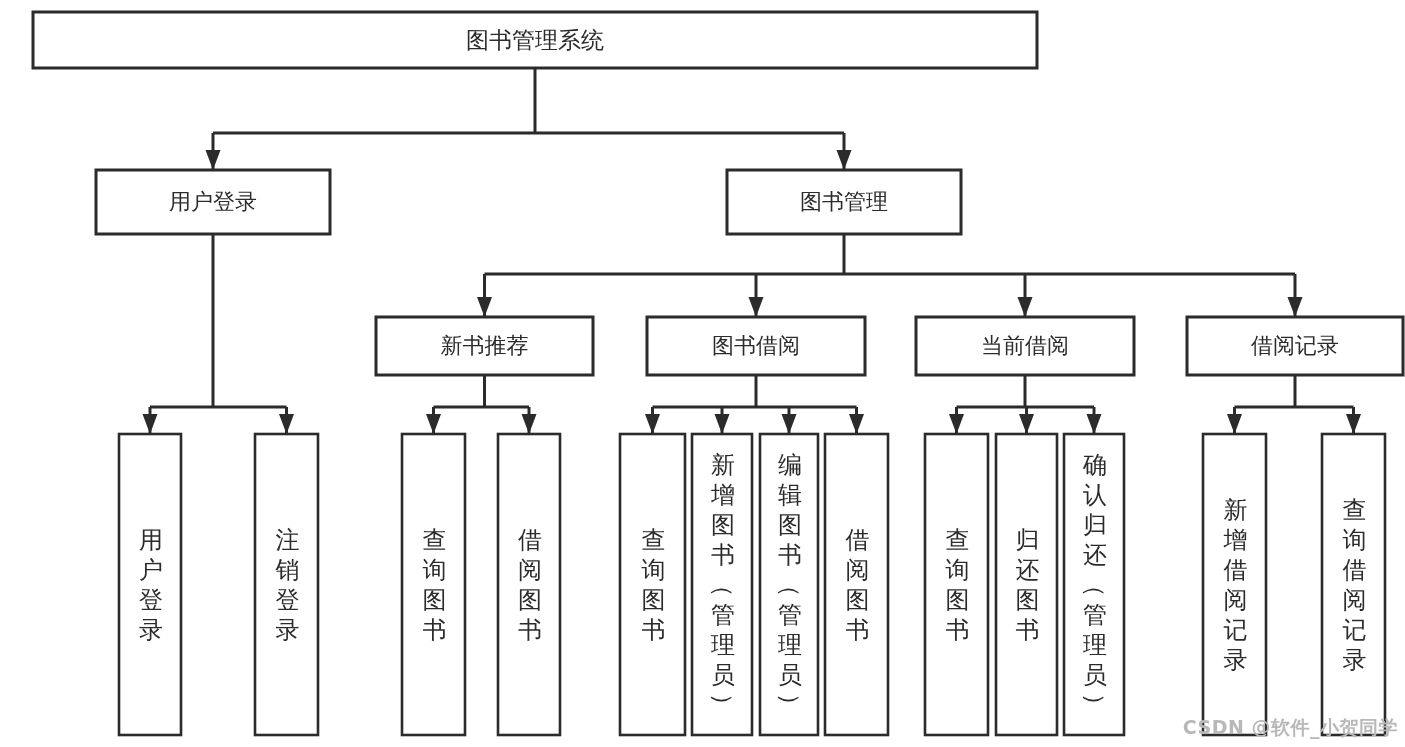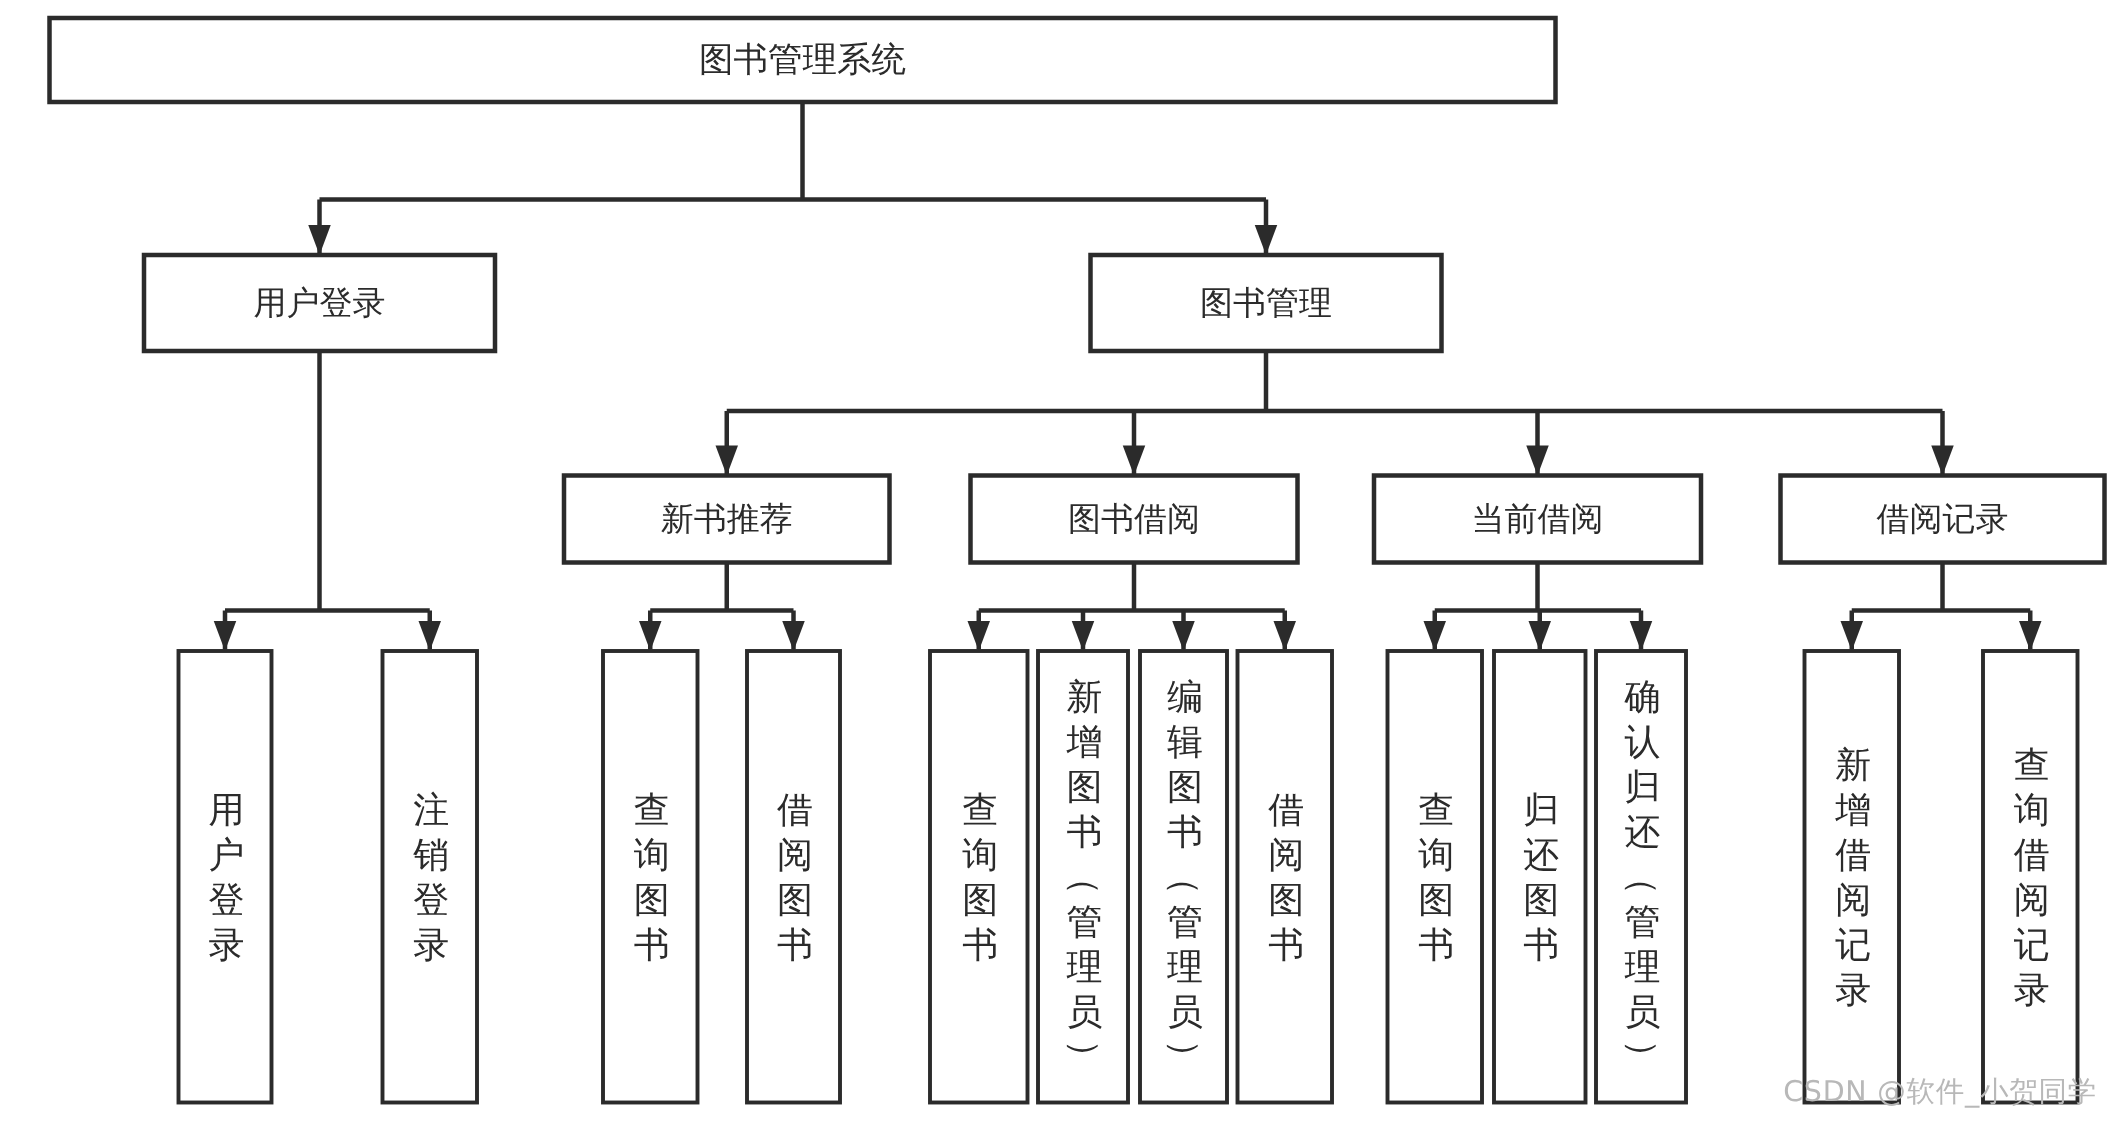--- a/index.html
+++ b/index.html
@@ -62,20 +62,21 @@
   .watermark {
     position: absolute;
     right: 10px;
     bottom: 6px;
     font-family: "DejaVu Sans", "Liberation Sans", sans-serif;
     font-size: 19px;
     color: #b8b8b8;
     white-space: nowrap;
     letter-spacing: 0.5px;
     pointer-events: none;
+    font-weight: bold;
   }
 </style>
 </head>
 <body>
 
 <div id="diagram-root">
   <svg class="diagram" viewBox="0 0 1405 747" xmlns="http://www.w3.org/2000/svg">
     <g id="connectors">
         <path d="M 520 68 L 520 133" class="connector"></path>
         <path d="M 198 133 L 829 133" class="connector"></path>

